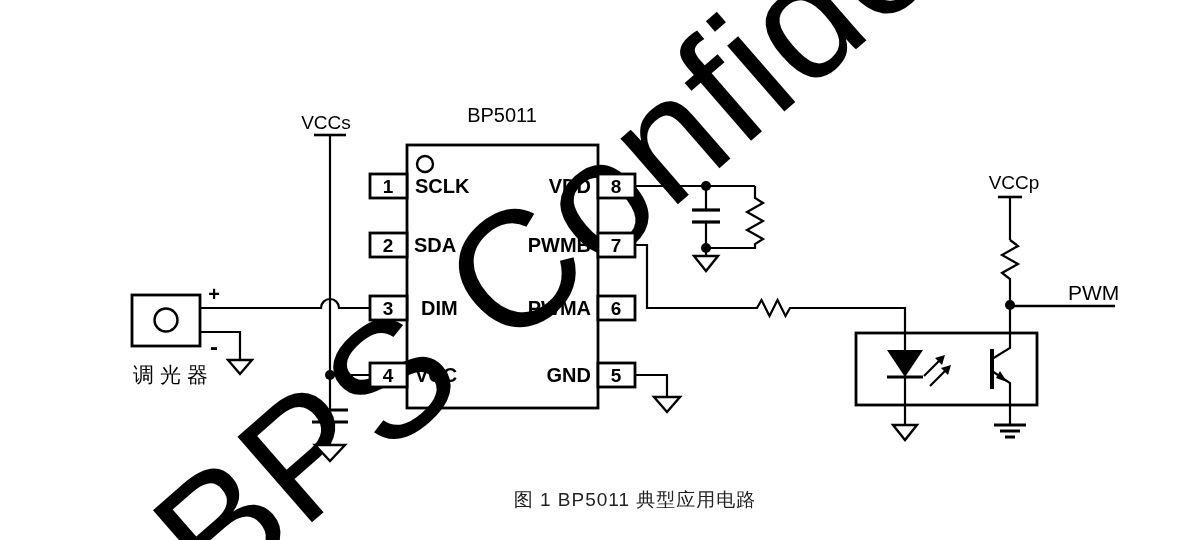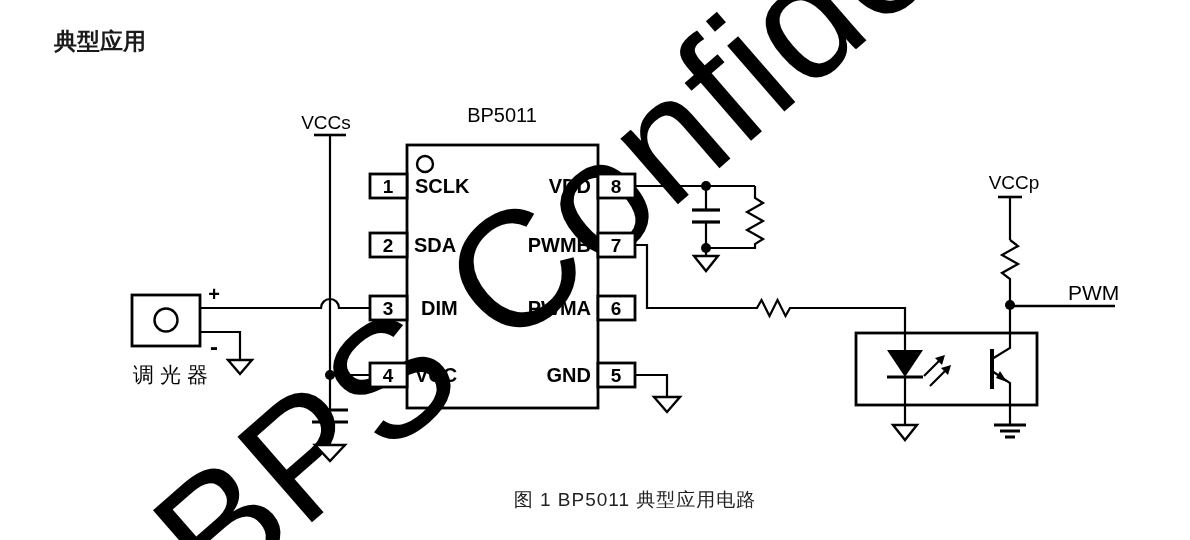--- a/index.html
+++ b/index.html
@@ -27,21 +27,20 @@
   .earth{stroke:#000;stroke-width:3;fill:none;}
   .dot{fill:#000;stroke:none;}
   .filled{fill:#000;stroke:none;}
   .bar{stroke:#000;stroke-width:4;fill:none;}
 </style>
 </head>
 <body>
 
 <div class="page">
 
-  <div class="doc-title">典型应用</div>
 
   <svg width="1190" height="540" viewBox="0 0 1190 540">
 
     <text class="watermark" x="700" y="185" transform="rotate(-41 700 185)" text-anchor="middle" fill="#e2e2e2">BPS Confidential</text>
 
     <g>
       <text class="net-label" x="326" y="129" text-anchor="middle">VCCs</text>
       <line class="wire3" x1="314" y1="135" x2="346" y2="135"></line>
       <line class="wire" x1="330" y1="135" x2="330" y2="410"></line>
       <circle class="dot" cx="330" cy="375" r="5"></circle>

